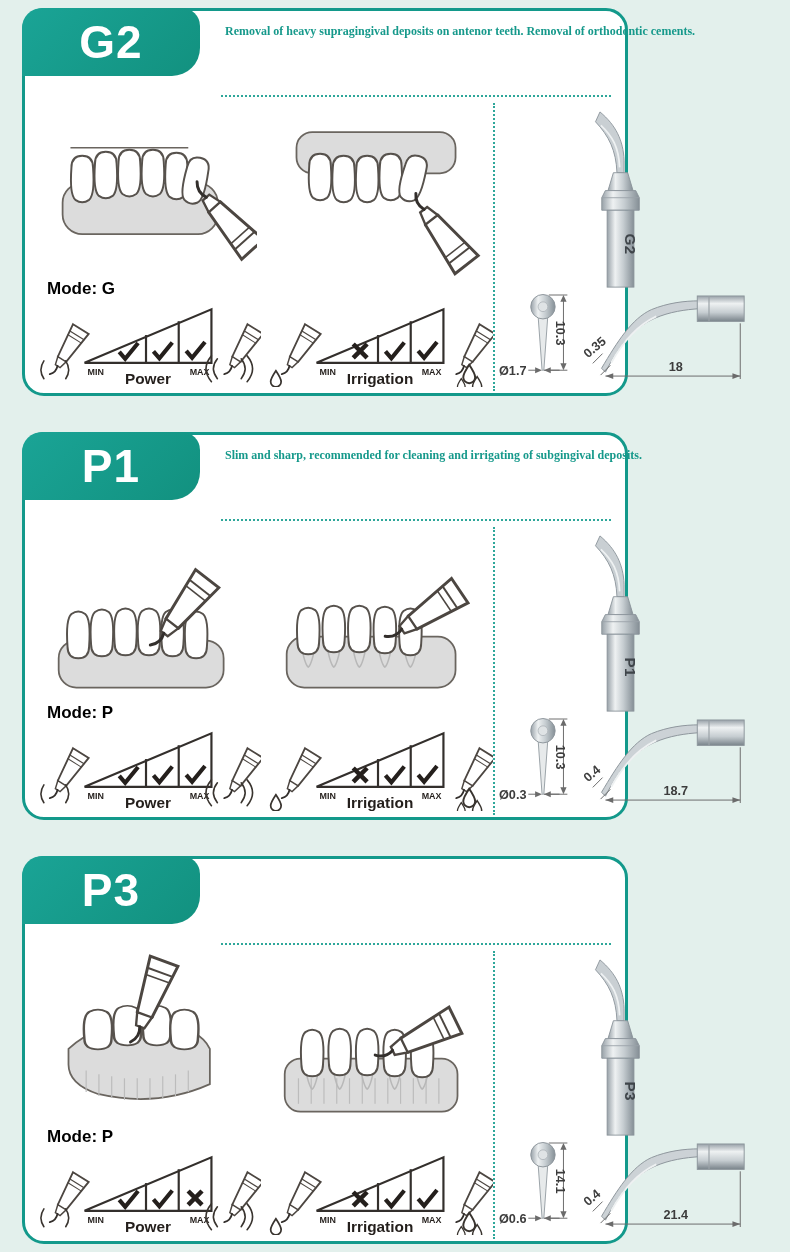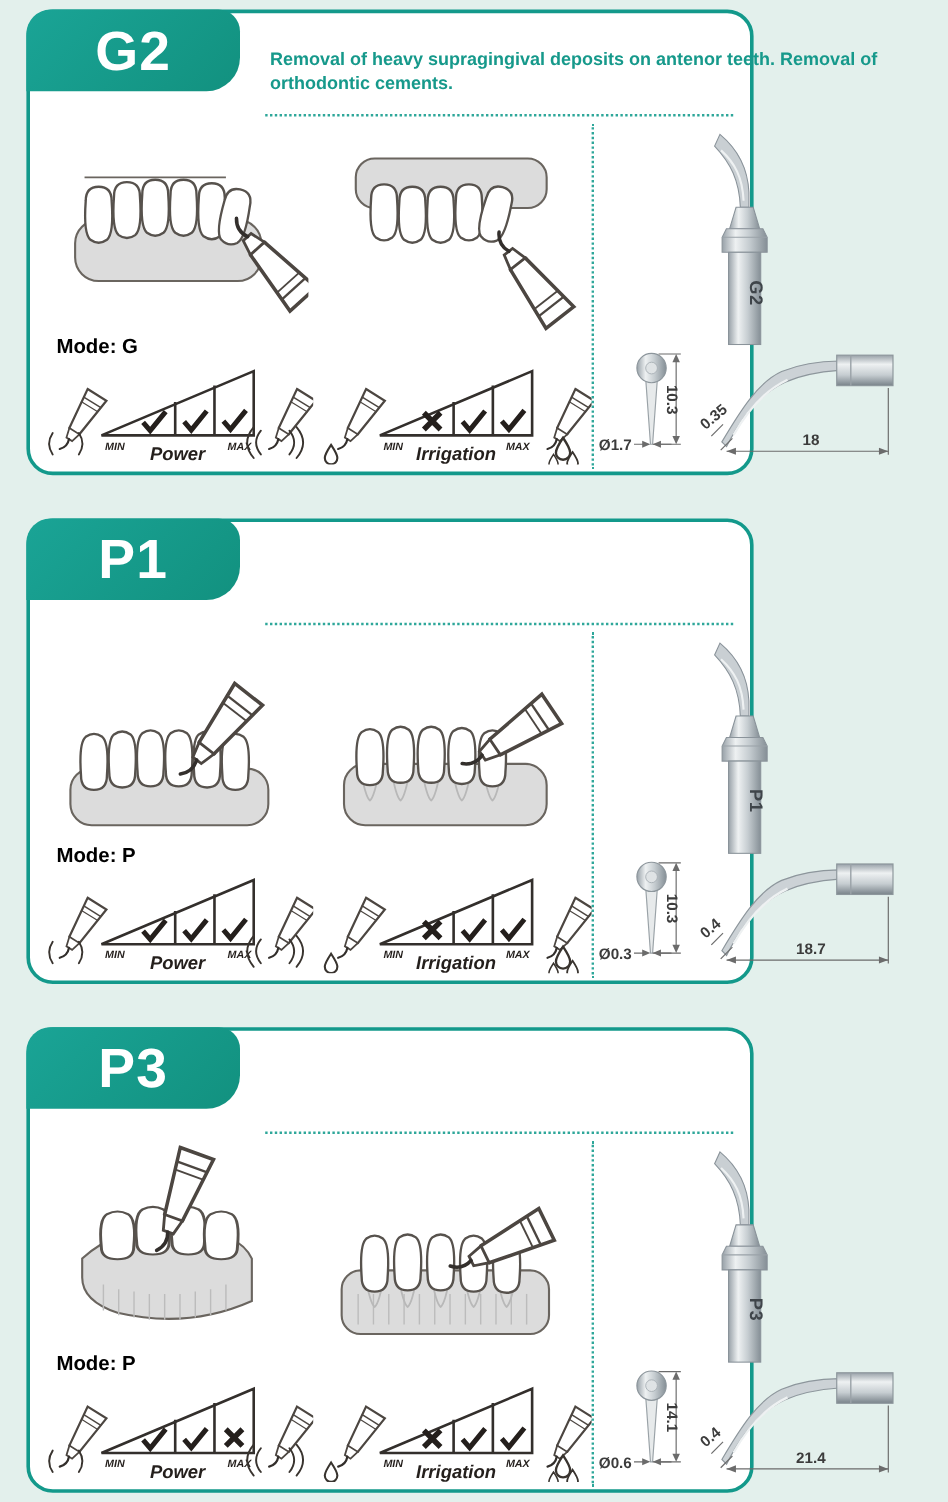--- a/index.html
+++ b/index.html
@@ -15,37 +15,37 @@
     padding-top:92px;
   }
   .badge {
     position:absolute; left:-3px; top:-3px; width:178px; height:68px;
     background:linear-gradient(135deg,#1aa496,#12917f);
     border-radius:20px 18px 28px 0;
     color:#fff; display:flex; align-items:center; justify-content:center;
     font-size:46px; font-weight:bold; letter-spacing:1px;
   }
   .desc {
-    position:absolute; left:200px; top:29px; width:545px;
-    color:#16998b; font-size:15px; font-weight:bold; line-height:1.36;
+    position:absolute; left:200px; top:12px; width:545px;
+    color:#16998b; font-size:12px; font-weight:bold; line-height:1.36;font-family:Liberation Serif, serif;
   }
   .sep {
     position:absolute; left:196px; right:14px; top:84px;
     border-top:2.5px dotted #2ea79a;
   }
   .card-body { display:flex; align-items:stretch; height:288px; }
   .col-left { width:482px; padding:2px 0 0 8px; }
   .col-right {
     width:260px; border-left:2.5px dotted #2ea79a; padding-left:4px;
     display:flex; flex-direction:column; align-items:center;
   }
   .illus { display:flex; gap:12px; justify-content:center; height:172px; }
   .illo { width:216px; height:172px; }
   .mode { font-size:17px; font-weight:bold; color:#000000; margin:2px 0 0 14px; }
-  .settings { display:flex; gap:4px;font-style:italic; }
+  .settings { display:flex; gap:4px; }
   .setting { width:228px; height:88px; }
   svg { font-family:"Liberation Sans", sans-serif; }
   svg text { font-family:"Liberation Sans", sans-serif; }
   .t-min { font-size:9px; font-weight:bold; fill:#241f1c; }
   .t-name { font-size:15.5px; font-weight:600; fill:#241f1c; }
   .mark use { stroke:#241f1c; }
   .m-check .mk-x { display:none; }
   .m-cross .mk-c { display:none; }
   .wave { fill:none; stroke:#39342f; stroke-width:1.6; stroke-linecap:round; }
   .dr { fill:#fff; stroke:#39342f; stroke-width:1.6; }
@@ -235,20 +235,21 @@
           </g>
         </svg>
       </div>
     </div>
   </section>
 
   <section class="card">
     <div class="badge">
       <span>P1</span>
     </div>
+    <p class="desc">Slim and sharp, recommended for cleaning and irrigating of subgingival deposits.</p>
     <div class="sep"></div>
     <div class="card-body">
       <div class="col-left">
         <div class="illus">
           <svg class="illo" viewBox="0 0 220 172">
             <rect class="gum" x="18" y="112" width="168" height="48" rx="18"></rect>
             <use href="#tooth" class="th" transform="translate(38,120)"></use>
             <use href="#tooth" class="th" transform="translate(62,118)"></use>
             <use href="#tooth" class="th" transform="translate(86,117)"></use>
             <use href="#tooth" class="th" transform="translate(110,117)"></use>

